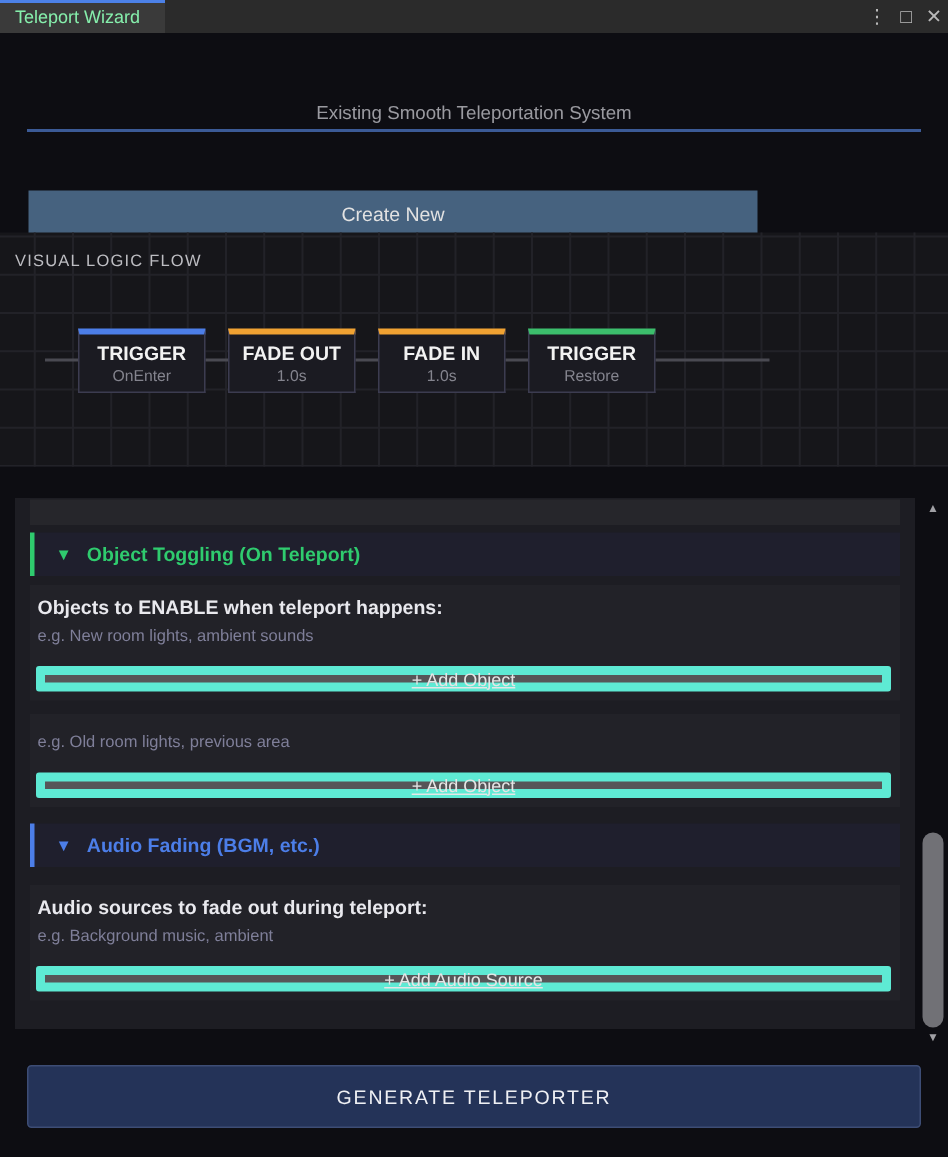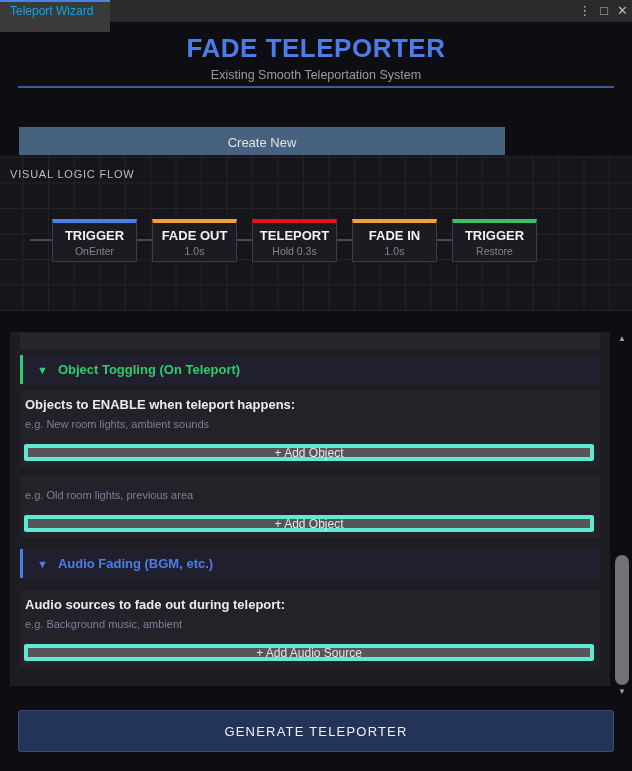--- a/index.html
+++ b/index.html
@@ -6,23 +6,23 @@
   html, body { background: #0d0d12; }
   body { font-family: "Liberation Sans", "DejaVu Sans", sans-serif; }
   #window {
     position: relative; width: 632px; height: 771px;
     background: #0d0d12; overflow: hidden; color: #e8e8e8;
   }
 
   
   .titlebar { position: absolute; top: 0; left: 0; width: 632px; height: 22px; background: #2b2b2b; }
   .titletab {
-    position: absolute; top: 0; left: 0; width: 110px; height: 32px;
+    position: absolute; top: 0; left: 0; width: 110px; height: 22px;
     background: #3a3a3a; border-top: 2px solid #4c81e8;
-    color: #0ea5e9; font-size: 12px; line-height: 19px; padding-left: 10px;
+    color: #86efac; font-size: 12px; line-height: 19px; padding-left: 10px;
   }
   .wincontrols { position: absolute; top: 0; right: 4px; height: 22px; display: flex; align-items: center; gap: 9px; color: #b9b9b9; }
   .wincontrols span { font-size: 13px; line-height: 22px; cursor: default; }
   .winicon-max { font-size: 12px; }
 
   
   .app-title { position: absolute; top: 33px; left: 0; width: 100%; text-align: center;
     color: #4c7ce8; font-size: 26px; font-weight: bold; letter-spacing: 0.5px; }
   .app-subtitle { position: absolute; top: 68px; left: 0; width: 100%; text-align: center;
     color: #9a9aa0; font-size: 12.5px; }
@@ -67,23 +67,23 @@
   .section-header .tri { margin-left: 14px; font-size: 11px; }
   .section-header .sh-label { margin-left: 10px; }
   .section-header.audio { margin-top: 11px; }
   .group { background: #222228; padding: 7px 0 6px 0; }
   .group.g1 { margin-top: 6px; }
   .group.g2 { margin-top: 9px; }
   .group.g3 { margin-top: 12px; }
   .group-label { padding-left: 5px; font-size: 13px; font-weight: bold; color: #e9e9ee; }
   .group-hint { padding-left: 5px; margin-top: 6px; font-size: 11px; color: #7f7f99; }
   .add-btn {
-    margin: 14px 6px 0 4px; height: 17px; background: #565658; border: 4px solid #5eead4;
+    margin: 14px 6px 0 4px; height: 17px; background: #565658; border: 6px solid #5eead4;
     border-radius: 2px; display: flex; align-items: center; justify-content: center;
-    font-size: 12px; color: #e6e6e6; cursor: default;
+    font-size: 12px; color: #e6e6e6; cursor: default; text-decoration: underline;
   }
 
   
   .sb-arrow { position: absolute; left: 614px; width: 16px; height: 10px; text-align: center;
     color: #a0a0a5; font-size: 8px; line-height: 10px; cursor: default; }
   .sb-up { top: 334px; }
   .sb-down { top: 687px; }
   .sb-thumb { position: absolute; left: 615px; top: 555px; width: 14px; height: 130px;
     background: #717176; border-radius: 7px; cursor: default; }
 
@@ -102,43 +102,38 @@
 
   <div class="titlebar">
     <div class="titletab">Teleport Wizard</div>
     <div class="wincontrols">
       <span>⋮</span>
       <span class="winicon-max">□</span>
       <span>✕</span>
     </div>
   </div>
 
-  <div class="app-title">FADE TELEPORTER</div>
   <div class="app-subtitle">Existing Smooth Teleportation System</div>
   <div class="header-divider"></div>
 
   <div class="tabrow">
     <div class="maintab active">Create New</div>
   </div>
 
   <div class="flow">
     <div class="flow-label">VISUAL LOGIC FLOW</div>
     <div class="flow-connector"></div>
     <div class="flow-nodes">
       <div class="node" style="border-top-color: rgb(76, 126, 232);">
         <div class="node-title">TRIGGER</div>
         <div class="node-sub">OnEnter</div>
       </div>
       <div class="node" style="border-top-color: rgb(240, 162, 50);">
         <div class="node-title">FADE OUT</div>
         <div class="node-sub">1.0s</div>
-      </div>
-      <div class="node" style="border-top-color: rgb(224, 20, 16);">
-        <div class="node-title">TELEPORT</div>
-        <div class="node-sub">Hold 0.3s</div>
       </div>
       <div class="node" style="border-top-color: rgb(240, 162, 50);">
         <div class="node-title">FADE IN</div>
         <div class="node-sub">1.0s</div>
       </div>
       <div class="node" style="border-top-color: rgb(60, 190, 108);">
         <div class="node-title">TRIGGER</div>
         <div class="node-sub">Restore</div>
       </div>
     </div>

